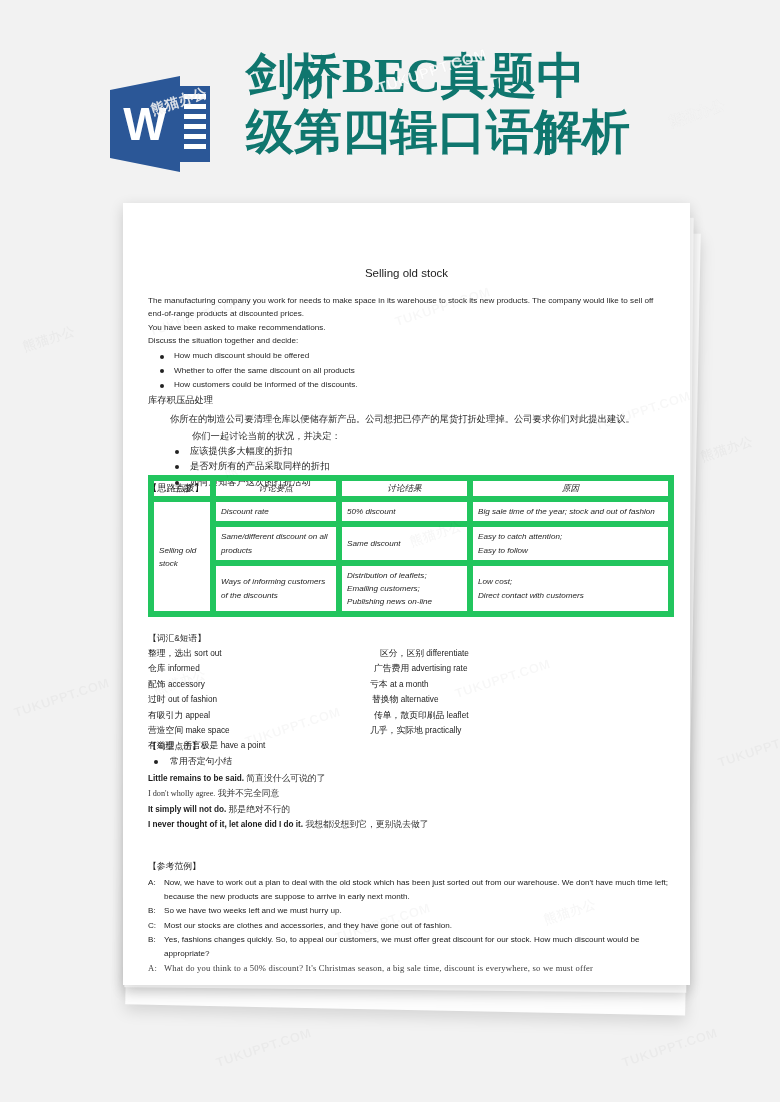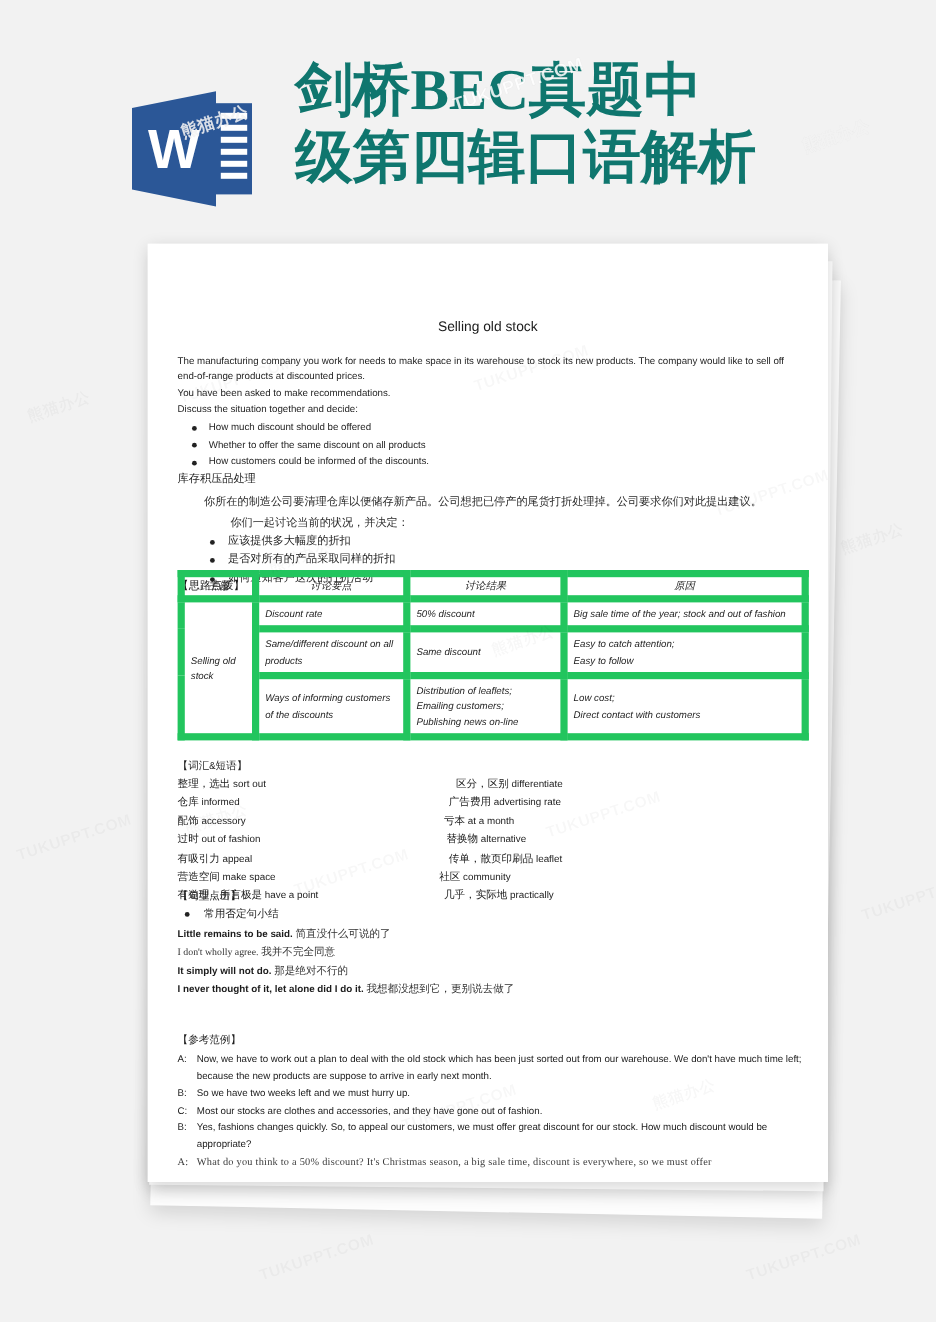--- a/index.html
+++ b/index.html
@@ -267,21 +267,20 @@
             <div class="row"><span class="zh">有吸引力</span> <span class="en">appeal</span></div>
             <div class="row"><span class="zh">营造空间</span> <span class="en">make space</span></div>
             <div class="row"><span class="zh">有道理，所言极是</span> <span class="en">have a point</span></div>
           </div>
           <div class="vocab-col" style="left:178px; width:260px;margin-left:36px;">
             <div class="row" style="padding-left:18px;"><span class="zh">区分，区别</span> <span class="en">differentiate</span></div>
             <div class="row" style="padding-left:12px;"><span class="zh">广告费用</span> <span class="en">advertising rate</span></div>
             <div class="row" style="padding-left:8px;"><span class="zh">亏本</span> <span class="en">at a month</span></div>
             <div class="row" style="padding-left:10px;"><span class="zh">替换物</span> <span class="en">alternative</span></div>
             <div class="row" style="padding-left:12px;"><span class="zh">传单，散页印刷品</span> <span class="en">leaflet</span></div>
-            <div class="row" style="padding-left:4px;"><span class="zh">社区</span> <span class="en">community</span></div>
             <div class="row" style="padding-left:8px;"><span class="zh">几乎，实际地</span> <span class="en">practically</span></div>
           </div>
         </div>
       </div>
 
       <div class="sec" style="top:538px;">
         <div class="sec-head">【句型点击】</div>
         <ul class="bul-s">
           <li>常用否定句小结</li>
         </ul>

